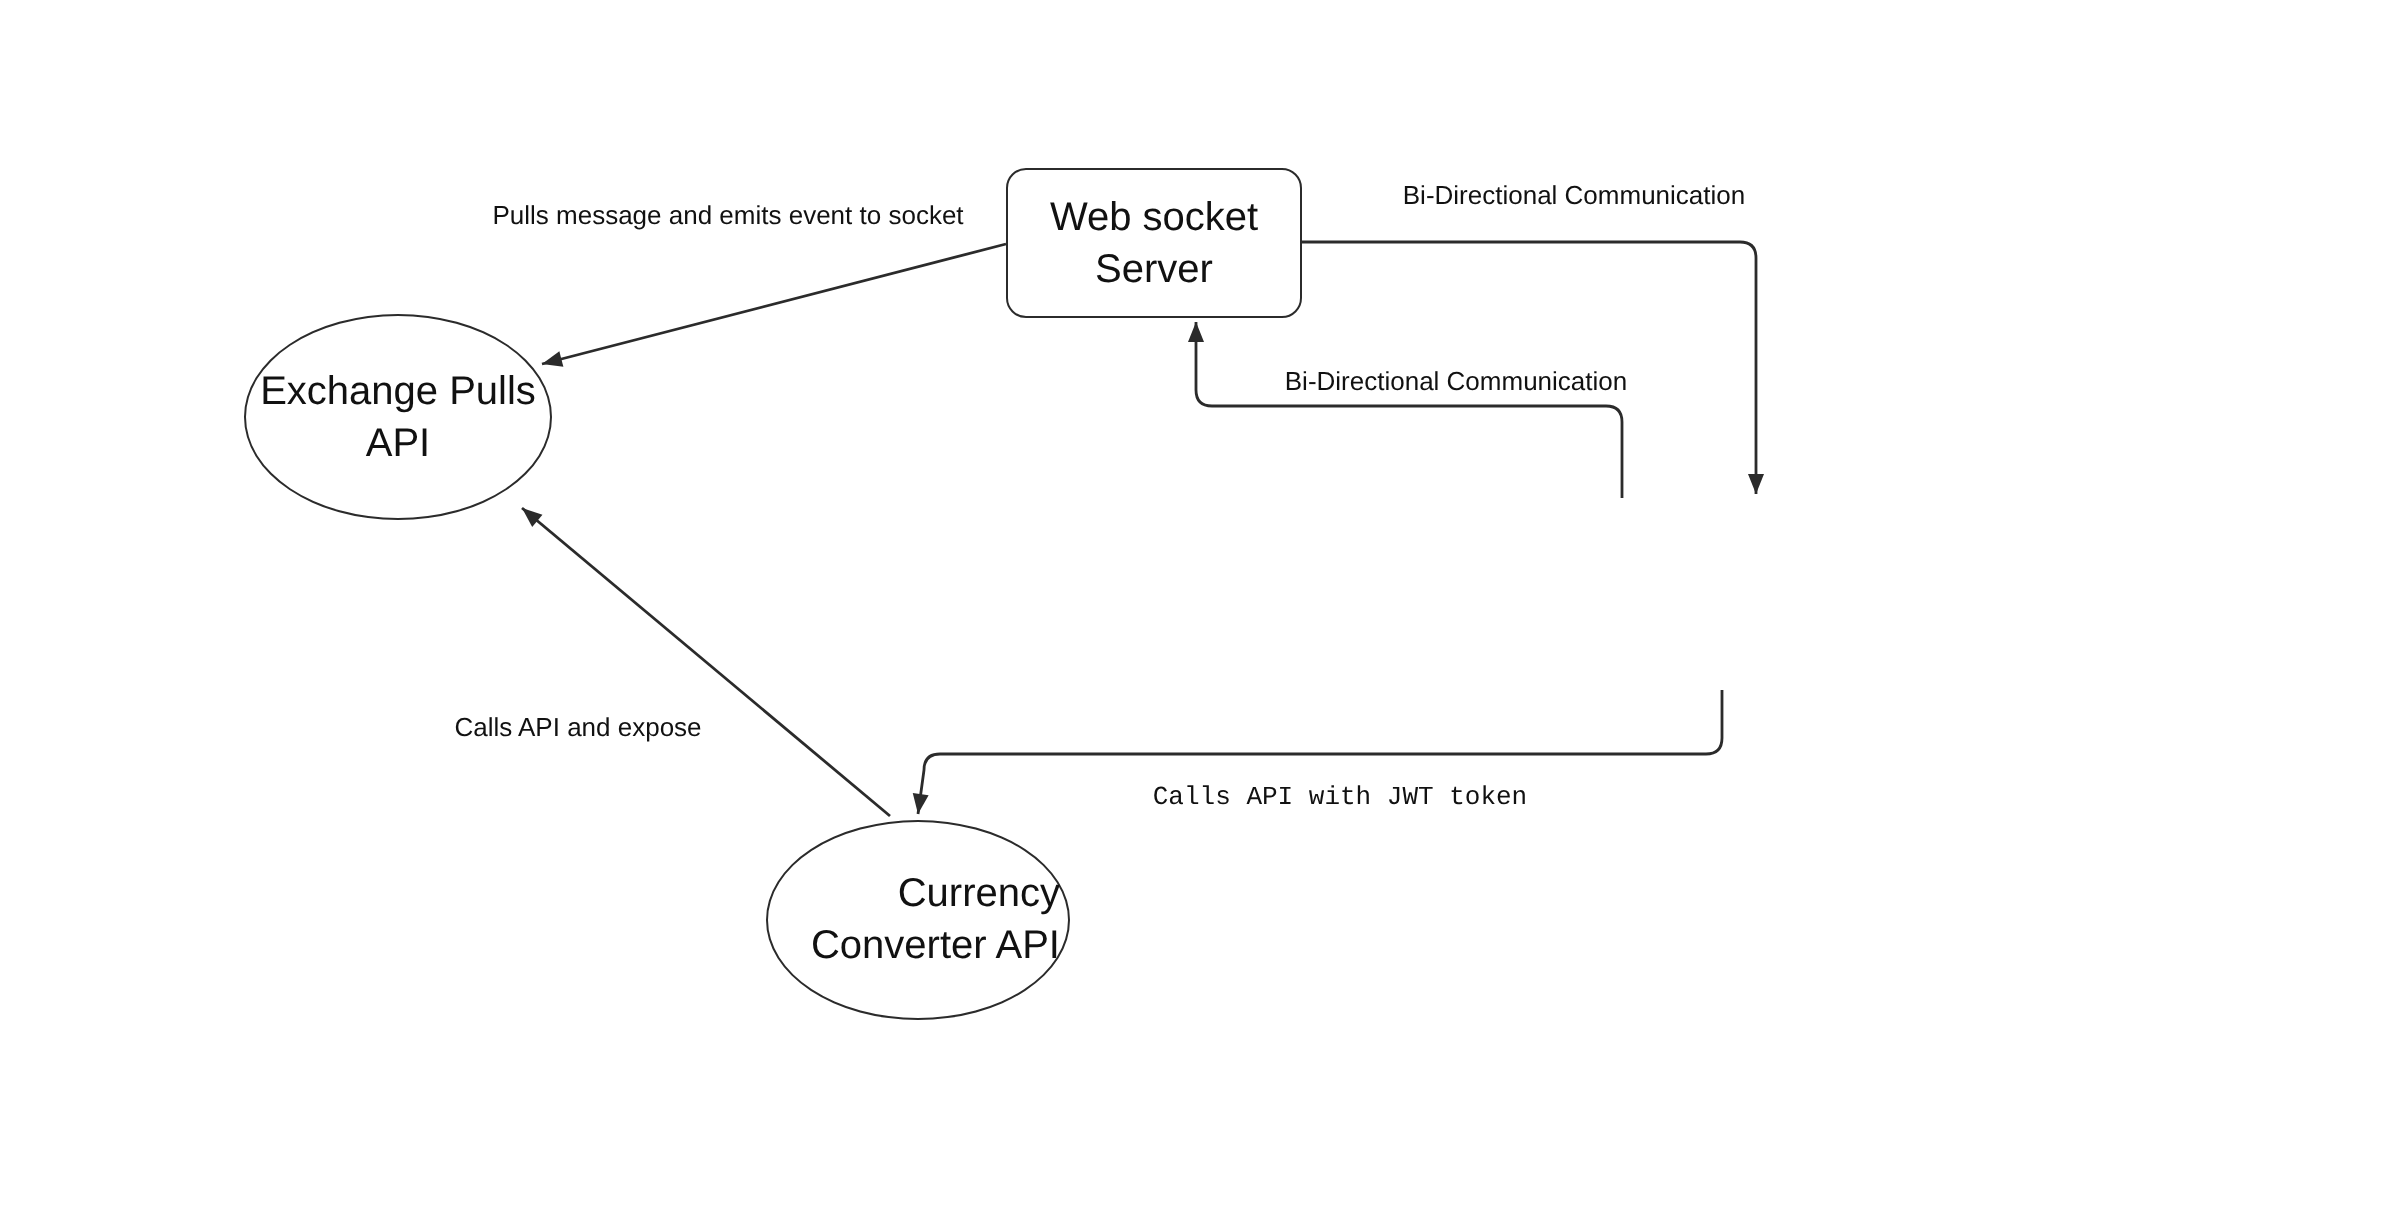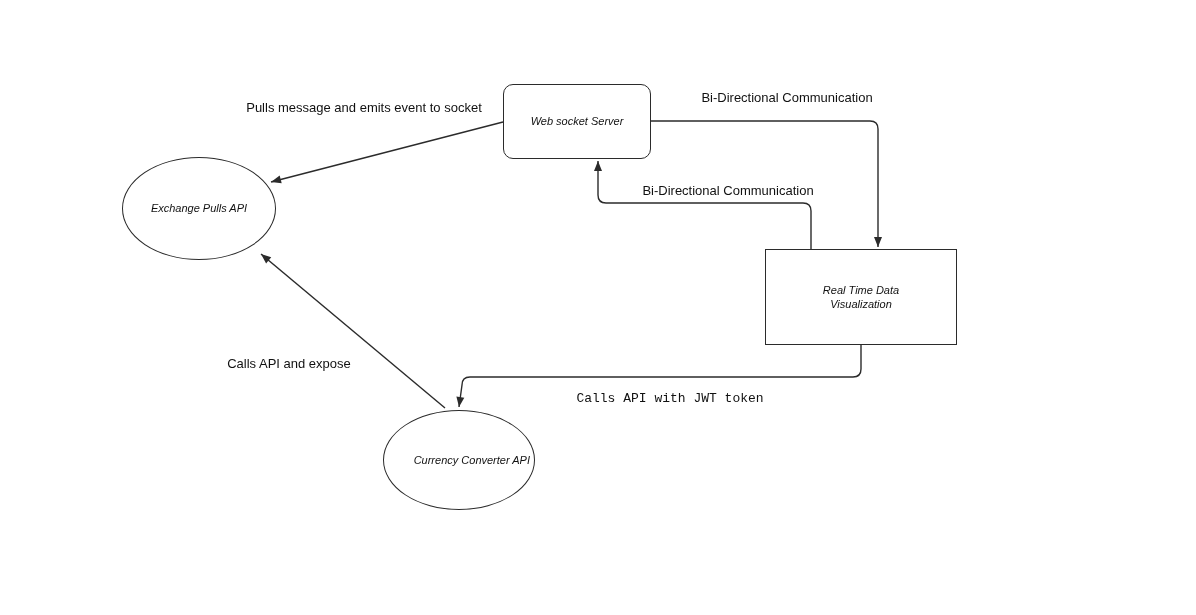--- a/index.html
+++ b/index.html
@@ -24,24 +24,23 @@
   }
   .node {
     position: absolute;
     box-sizing: border-box;
     border: 1.4px solid #2b2b2b;
     background: #ffffff;
     display: flex;
     align-items: center;
     justify-content: center;
     text-align: center;
-    font-size: 11px;
+    font-size: 20px;
     line-height: 1.3;
     color: #111111;
-    font-style: italic;
   }
   .node--rounded { border-radius: 10px; }
   .node--ellipse { border-radius: 50%; }
   .node--rect { border-radius: 0; }
   #node-web-socket-server   { left: 503px; top: 84px;  width: 148px; height: 75px; }
   #node-exchange-rate-api   { left: 122px; top: 157px; width: 154px; height: 103px; }
   #node-real-time-data-viz  { left: 765px; top: 249px; width: 192px; height: 96px; }
   #node-currency-converter  { left: 383px; top: 410px; width: 152px; height: 100px; text-align: right; }
   #node-real-time-data-viz .node-label  { display: block; width: 120px; }
   #node-currency-converter .node-label  { display: block; width: 142px; }
@@ -90,23 +89,20 @@
   </svg>
 
   <div id="node-web-socket-server" class="node node--rounded">
     <span class="node-label">Web socket Server</span>
   </div>
 
   <div id="node-exchange-rate-api" class="node node--ellipse">
     <span class="node-label">Exchange Pulls API</span>
   </div>
 
-  <div id="node-real-time-data-viz" class="node node--rect">
-    <span class="node-label">Real Time Data Visualization</span>
-  </div>
 
   <div id="node-currency-converter" class="node node--ellipse">
     <span class="node-label">Currency Converter API</span>
   </div>
 
   <div id="label-pull" class="edge-label">Pulls message and emits event to socket</div>
 
   <div id="label-bidir-out" class="edge-label">Bi-Directional Communication</div>
 
   <div id="label-bidir-in" class="edge-label">Bi-Directional Communication</div>

